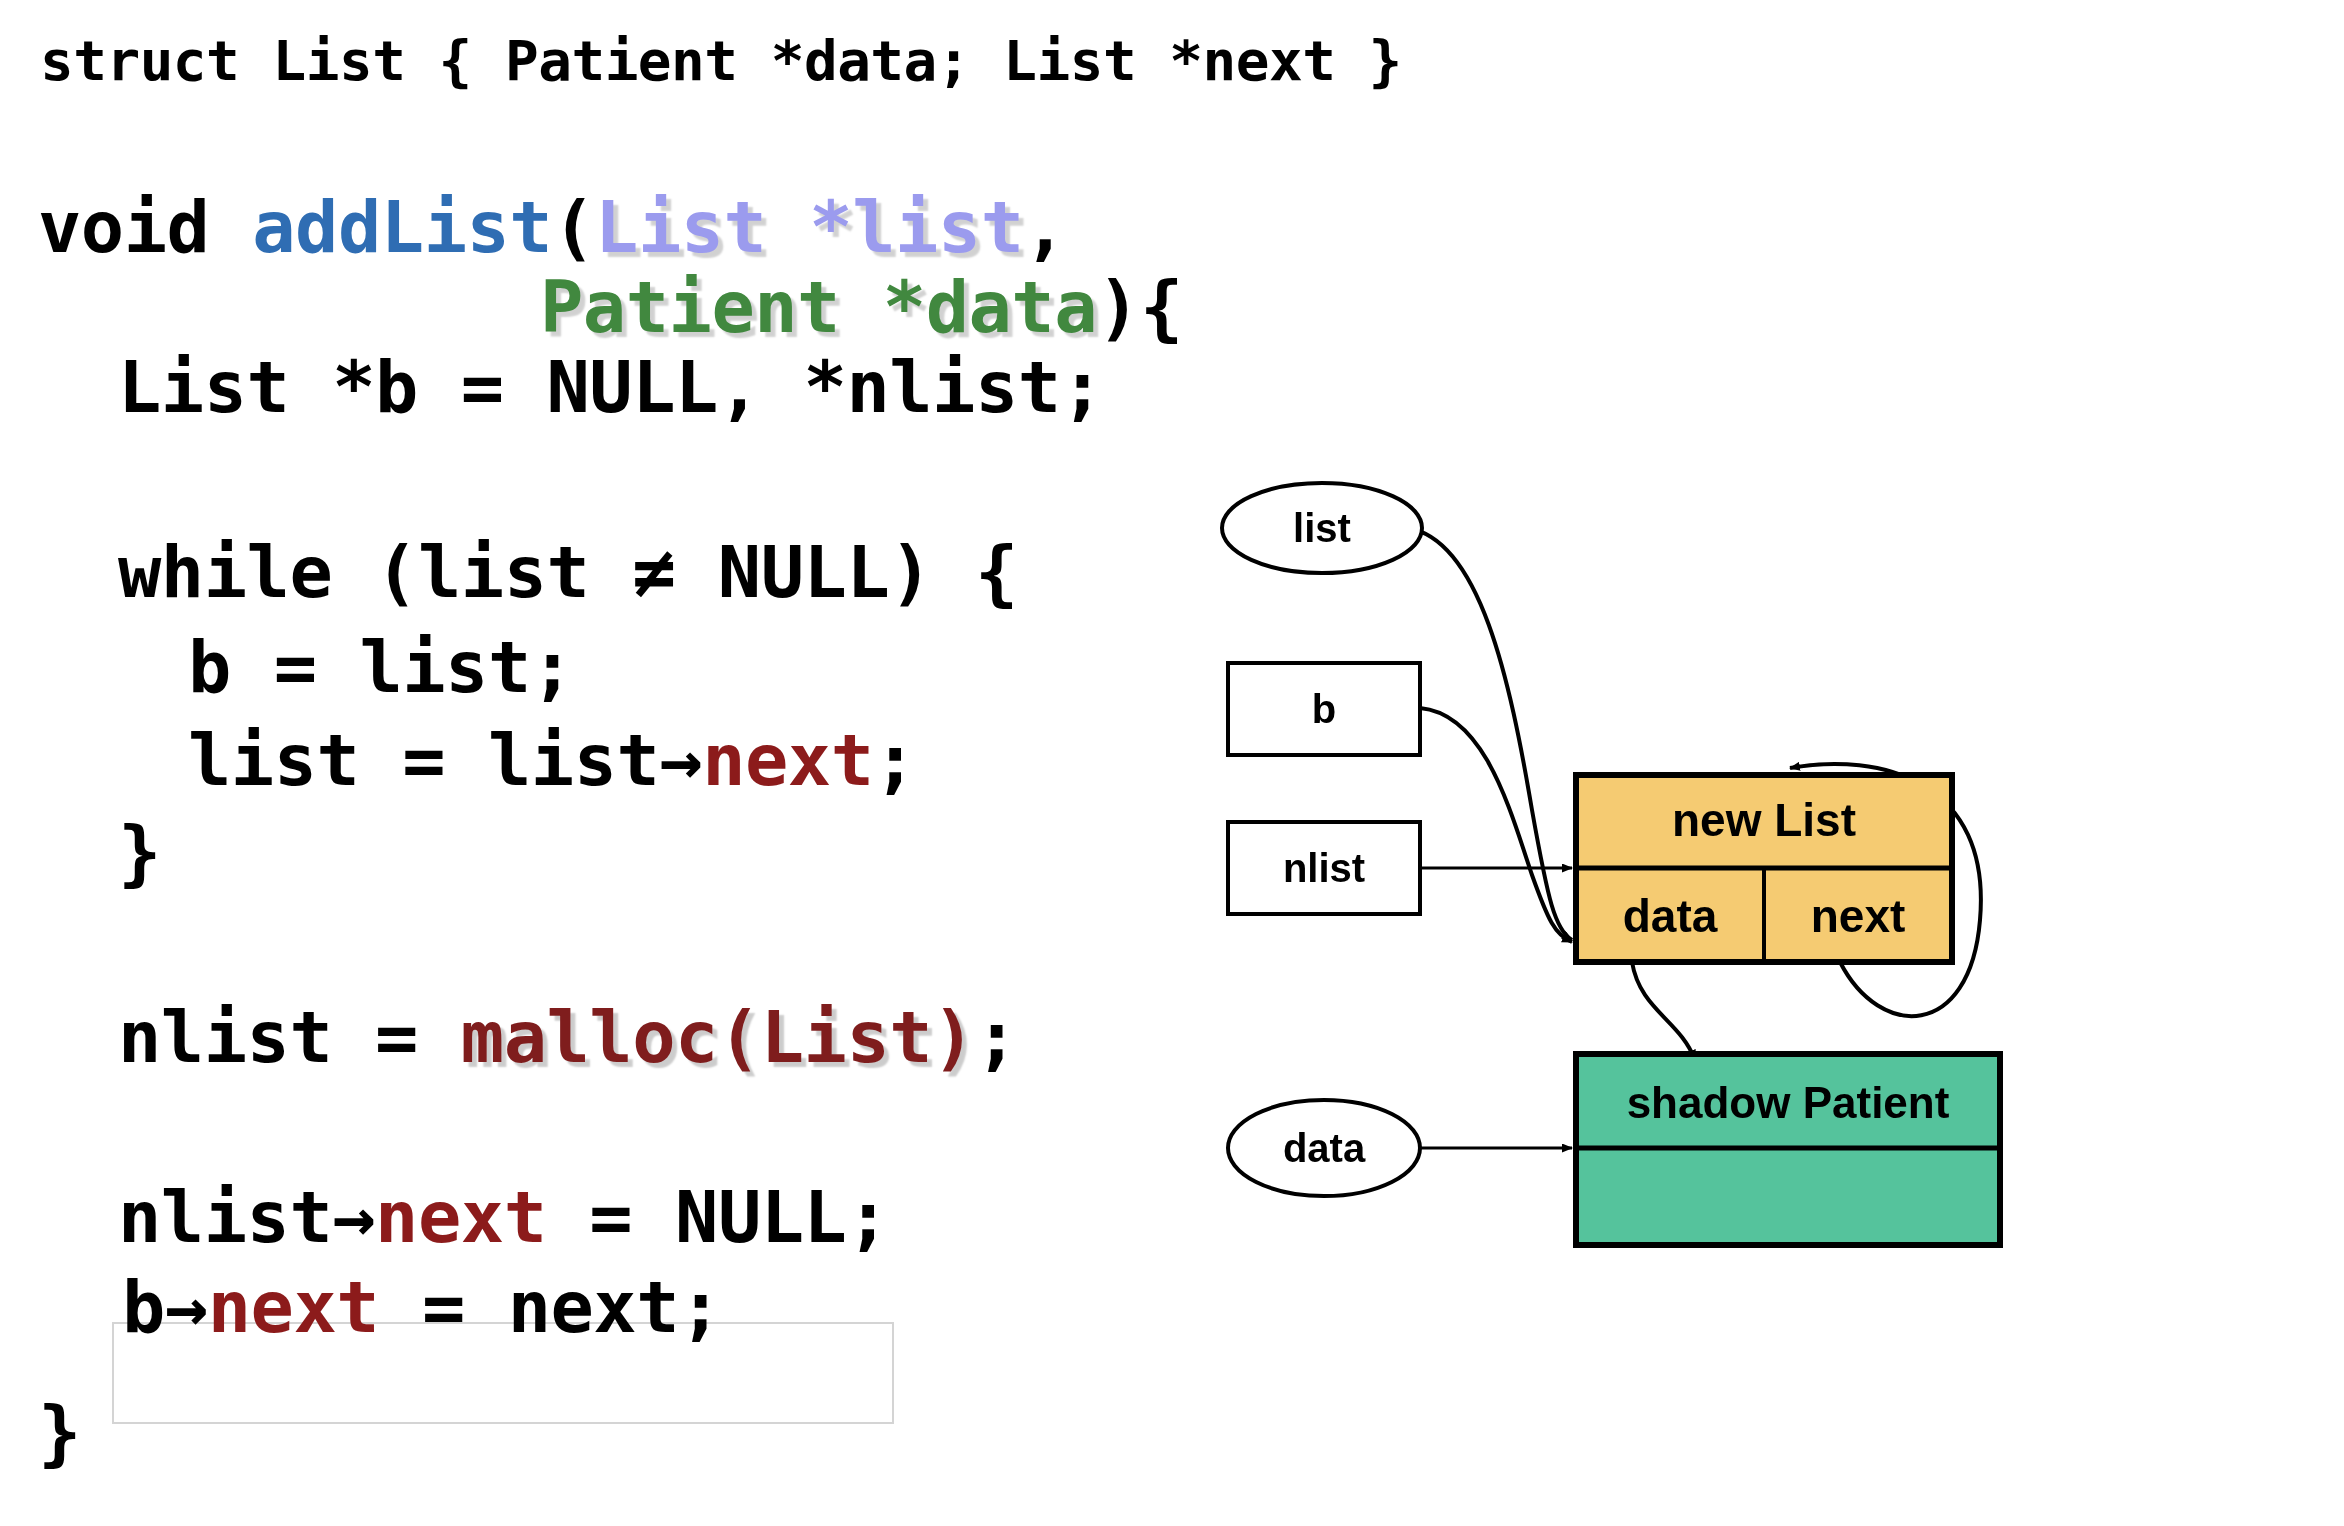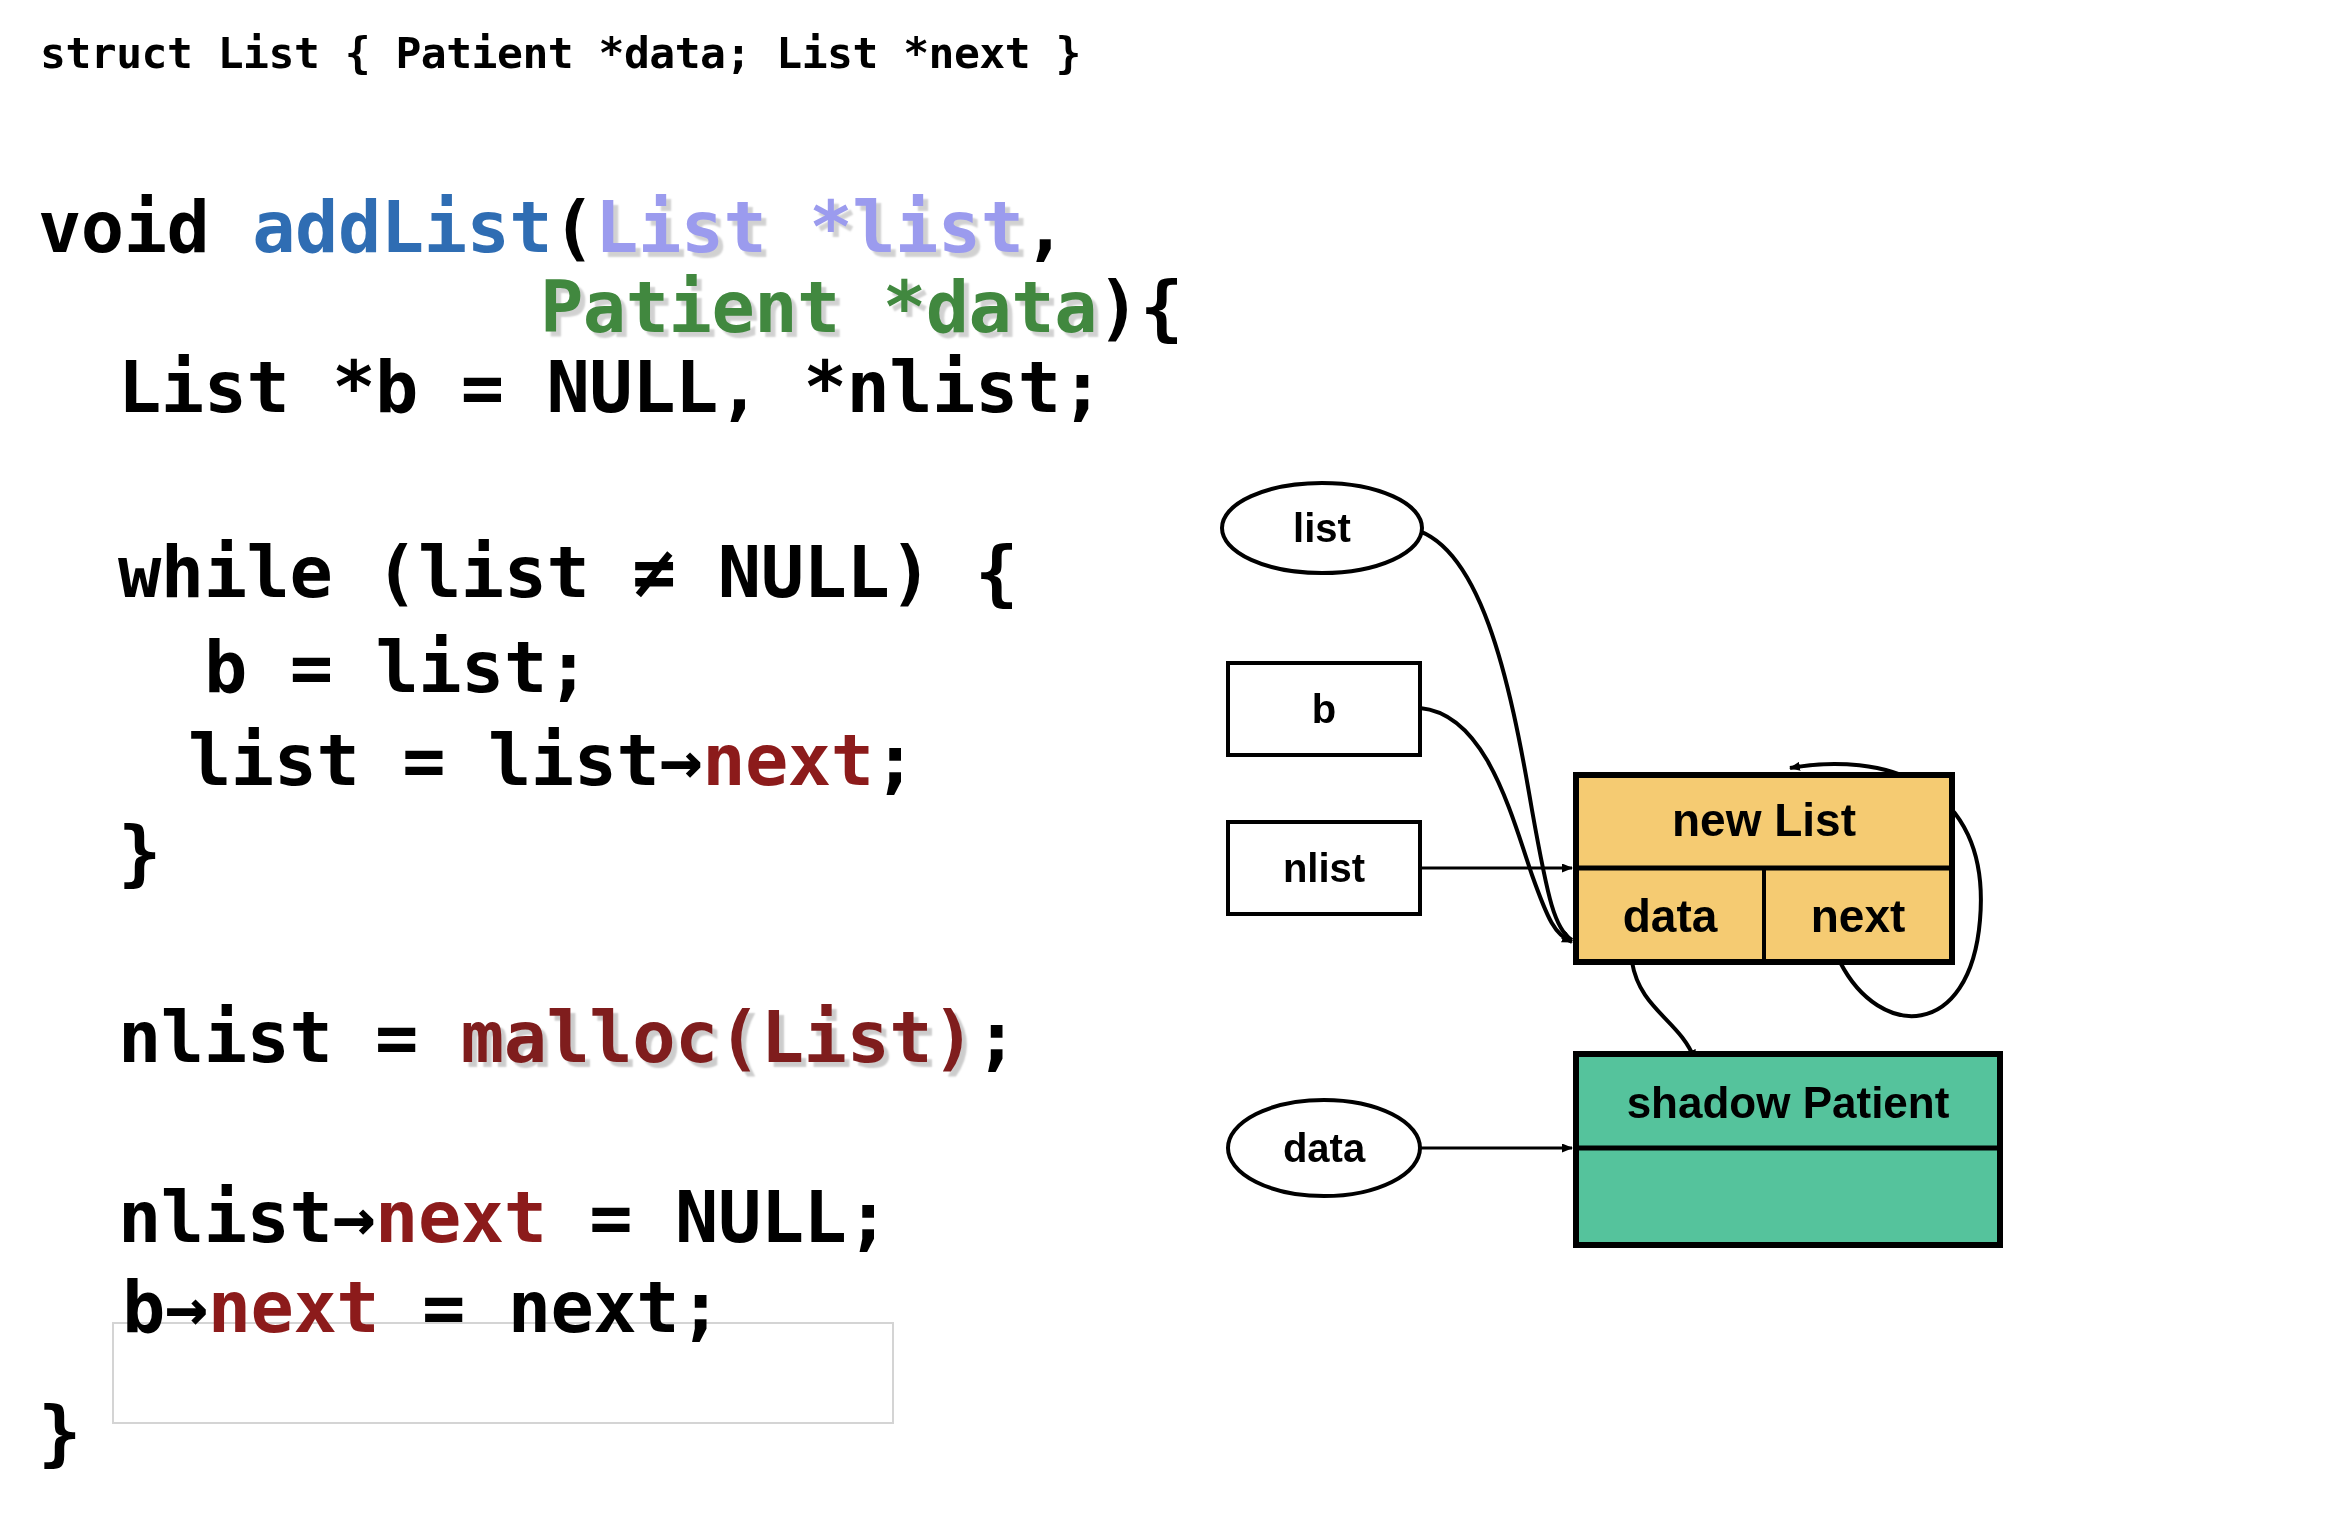--- a/index.html
+++ b/index.html
@@ -26,21 +26,21 @@
 
   .code-line {
     position: absolute;
     white-space: pre;
     font-family: "DejaVu Sans Mono", "Liberation Mono", monospace;
     font-weight: bold;
     color: #000000;
     letter-spacing: -0.5px;
   }
 
-  .sz-small { font-size: 43px; }
+  .sz-small { font-size: 56px; }
   .sz-big   { font-size: 72px; }
 
   .tok-blue {
     color: #2F6DB3;
   }
   .tok-purple {
     color: #9B9BEE;
     text-shadow: 5px 5px 2px rgba(0,0,0,0.18);
   }
   .tok-green {
@@ -91,21 +91,21 @@
   <div class="code-line sz-small" style="left:40px; top:28px;">struct List { Patient *data; List *next }</div>
 
   <div class="code-line sz-big" style="left:38px; top:185px;"><span>void</span><span> </span><span class="tok-blue">addList</span><span>(</span><span class="tok-purple">List *list</span><span>,</span></div>
 
   <div class="code-line sz-big" style="left:540px; top:265px;"><span class="tok-green">Patient *data</span><span>){</span></div>
 
   <div class="code-line sz-big" style="left:118px; top:345px;">List *b = NULL, *nlist;</div>
 
   <div class="code-line sz-big" style="left:118px; top:530px;">while (list ≠ NULL) {</div>
 
-  <div class="code-line sz-big" style="left:188px; top:625px;margin-left:16px;">b = list;</div>
+  <div class="code-line sz-big" style="left:188px; top:625px;">b = list;</div>
 
   <div class="code-line sz-big" style="left:188px; top:718px;"><span>list = list→</span><span class="tok-red">next</span><span>;</span></div>
 
   <div class="code-line sz-big" style="left:118px; top:810px;">}</div>
 
   <div class="code-line sz-big" style="left:118px; top:995px;"><span>nlist = </span><span class="tok-orange">malloc(List)</span><span>;</span></div>
 
 
   <div class="code-line sz-big" style="left:118px; top:1175px;"><span>nlist→</span><span class="tok-red">next</span><span> = NULL;</span></div>
 

